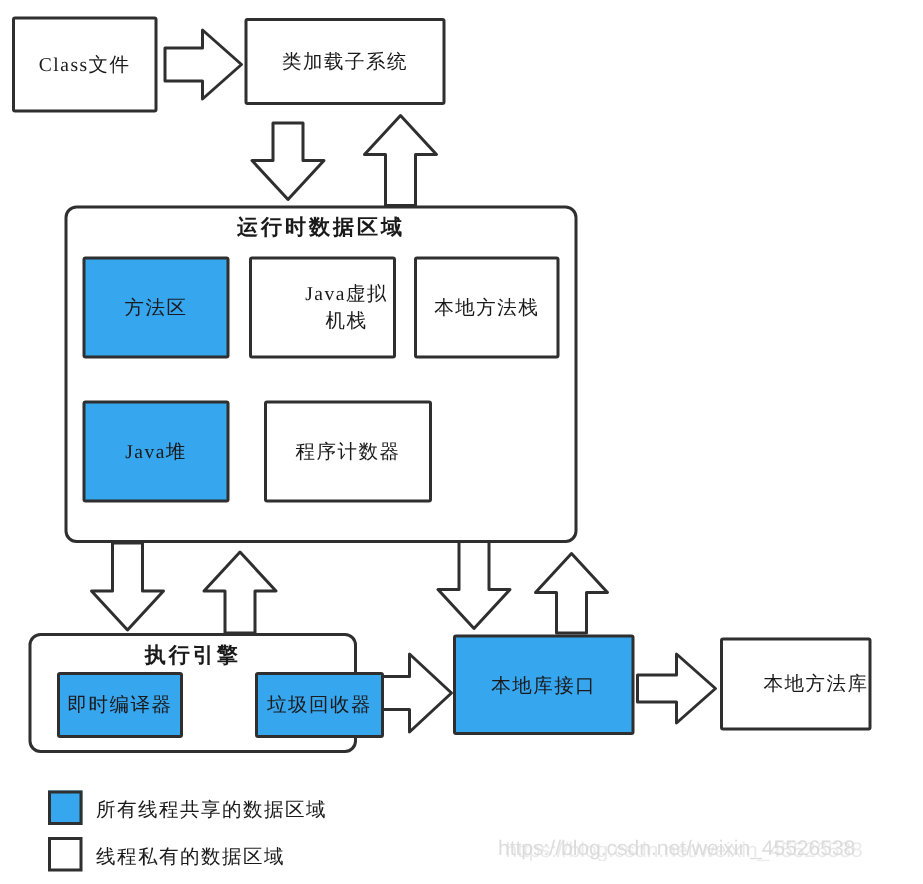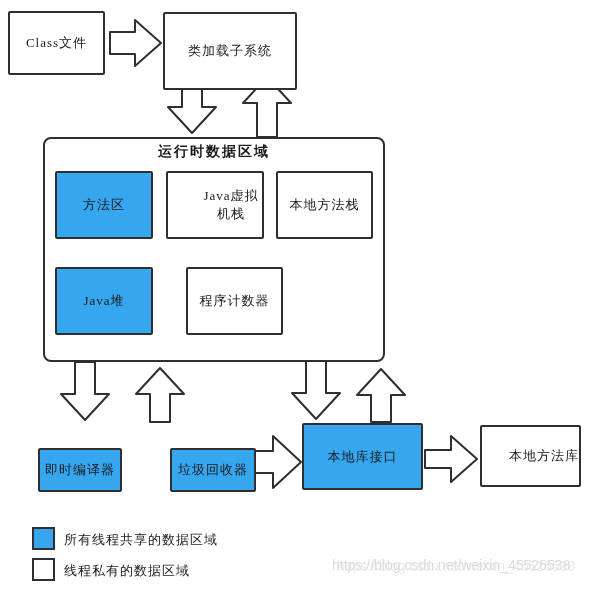--- a/index.html
+++ b/index.html
@@ -101,36 +101,39 @@
     <polygon points="75,362 95,362 95,394 109,394 85,420 61,394 75,394"></polygon>
     <polygon points="150,422 150,394 136,394 160,368 184,394 170,394 170,422"></polygon>
     <polygon points="306,360 326,360 326,393 340,393 316,419 292,393 306,393"></polygon>
     <polygon points="371,422 371,395 357,395 381,369 405,395 391,395 391,422"></polygon>
     <polygon points="243,451 273,451 273,436 301,462 273,488 273,473 243,473"></polygon>
     <polygon points="425,450 451,450 451,436 477,459 451,482 451,468 425,468"></polygon>
   </svg>
 
   <div class="box" style="left:8px; top:11px; width:97px; height:64px;">Class文件</div>
 
-  <div class="box" style="left:163px; top:12px; width:134px; height:78px;">类加载子系统</div>
+  <div class="box" style="left:163px; top:12px; width:134px; height:58px;">类加载子系统</div>
 
   <div class="group" style="left:43px; top:137px; width:342px; height:225px;">
     <div class="group-title">运行时数据区域</div>
   </div>
 
   <div class="box blue" style="left:55px; top:171px; width:98px; height:68px;">方法区</div>
 
   <div class="box" style="left:166px; top:171px; width:98px; height:68px;padding-left:32px;">Java虚拟机栈</div>
 
   <div class="box" style="left:276px; top:171px; width:97px; height:68px;">本地方法栈</div>
 
   <div class="box blue" style="left:55px; top:267px; width:98px; height:68px;">Java堆</div>
 
-  <div class="box" style="left:186px; top:267px; width:97px; height:68px;">程序计数器</div>
+  <div class="box" style="left:176px; top:267px; width:112px; height:68px;">程序计数器</div>
 
+  <div class="group" style="left:19px; top:422px; width:219px; height:80px;">
+    <div class="group-title" style="top:4px;">执行引擎</div>
+  </div>
 
   <div class="box blue" style="left:38px; top:448px; width:84px; height:44px;">即时编译器</div>
 
   <div class="box blue" style="left:142px; top:448px; width:86px; height:44px;margin-left:28px;">垃圾回收器</div>
 
   <div class="box blue" style="left:302px; top:423px; width:121px; height:67px;">本地库接口</div>
 
   <div class="box" style="left:480px; top:425px; width:101px; height:62px;padding-left:27px;">本地方法库</div>
 
   <div class="legend-swatch blue" style="left:32px; top:527px;"></div>

